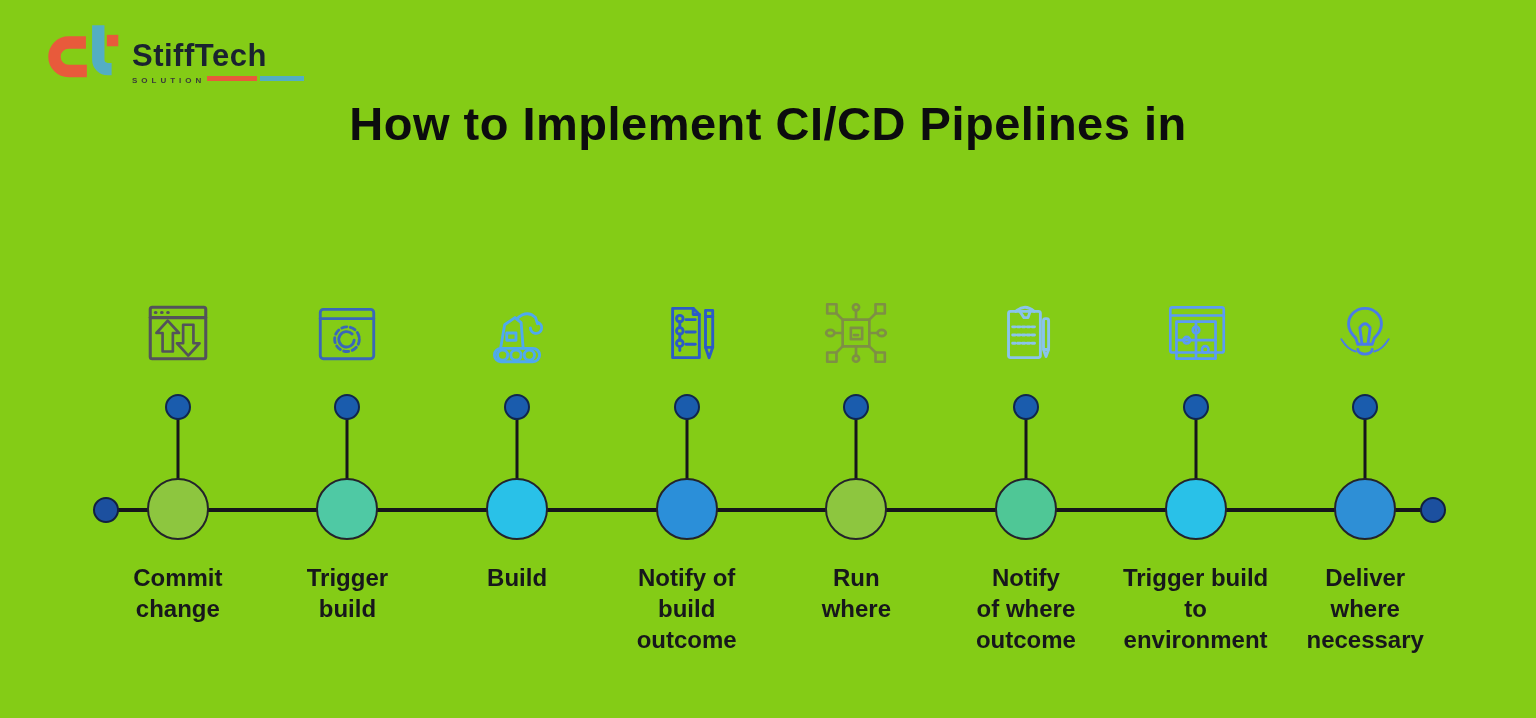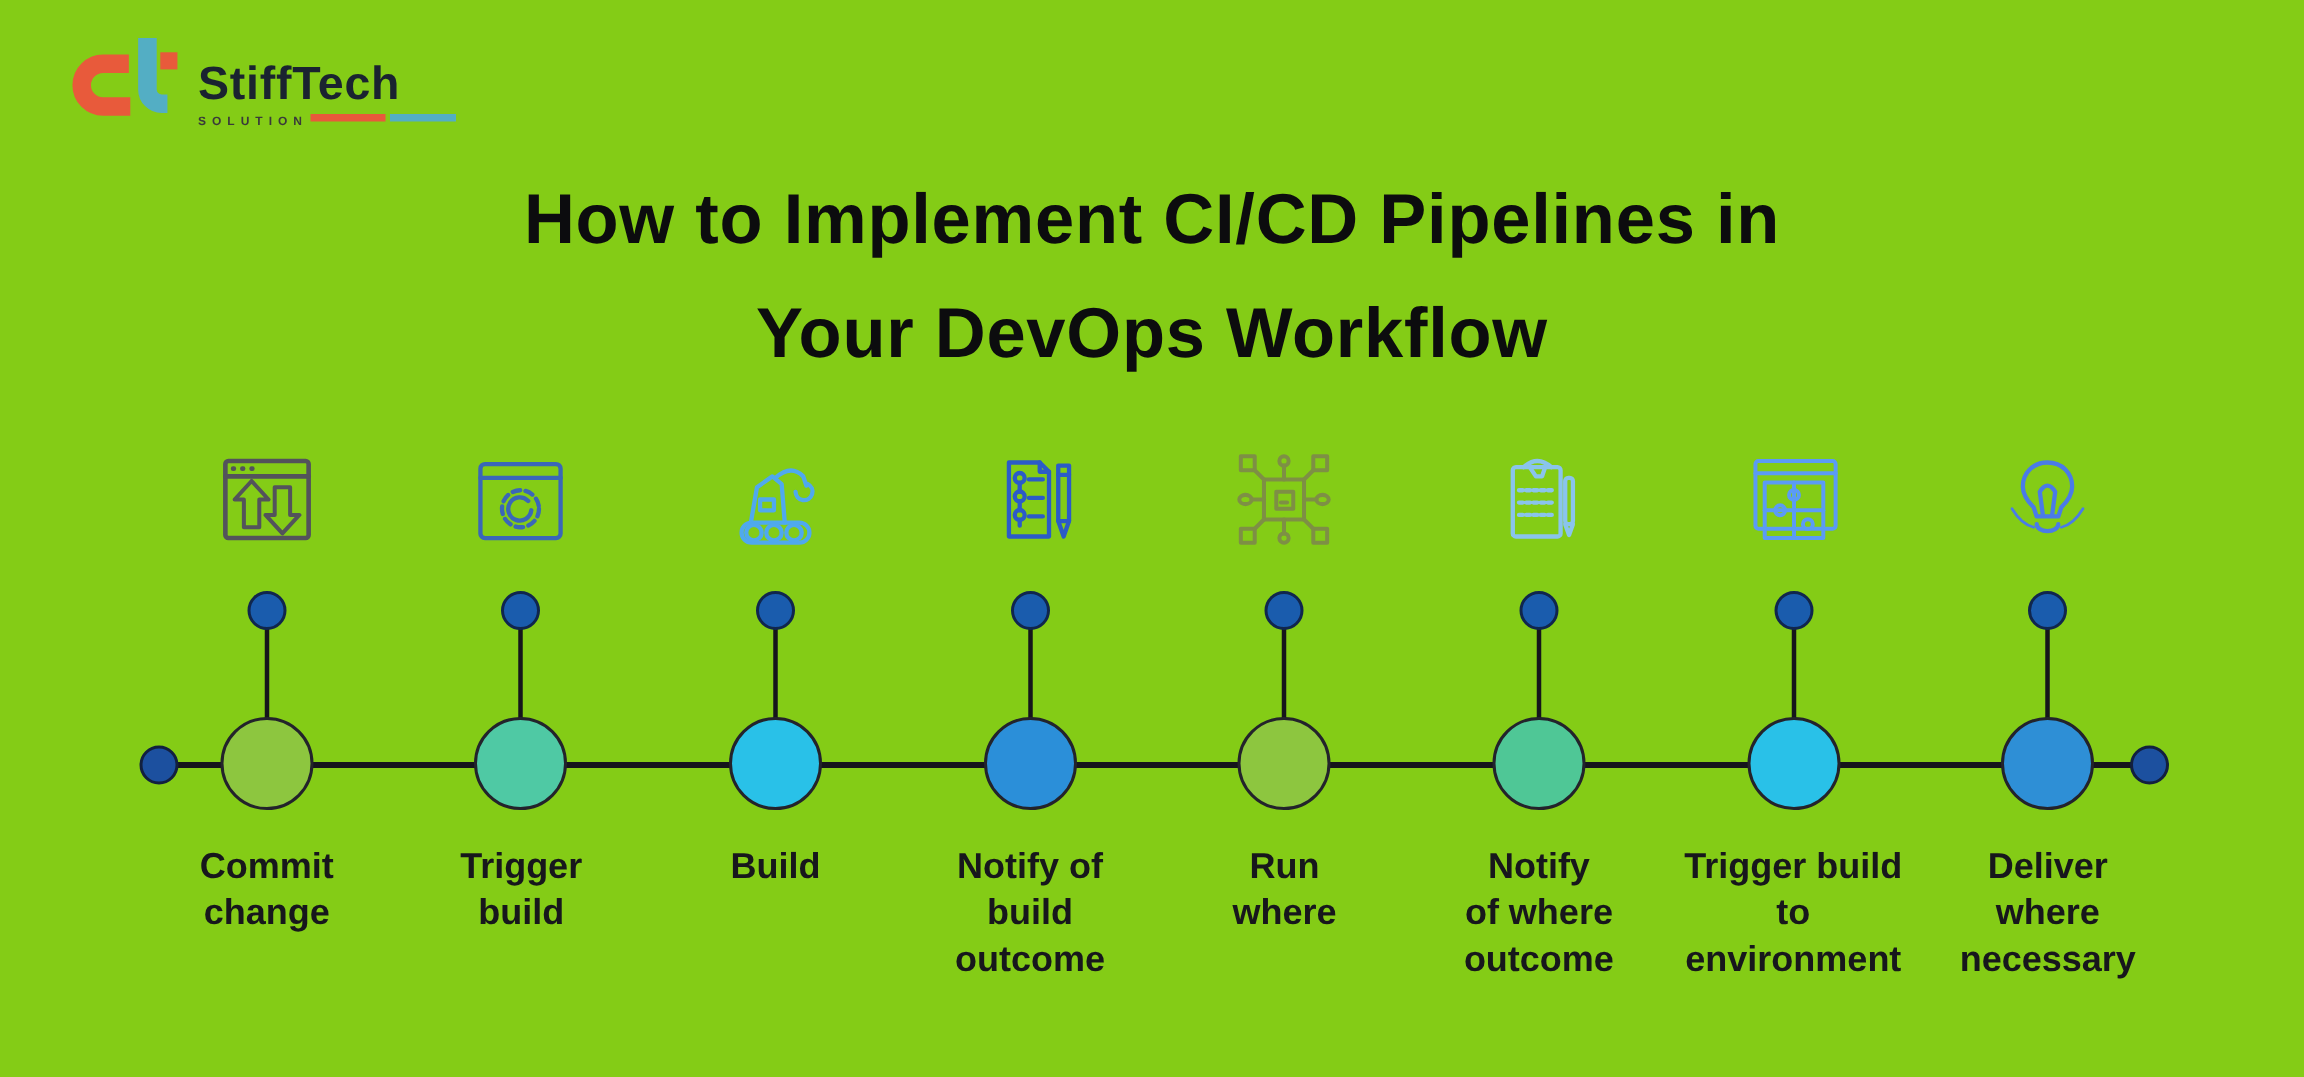--- a/index.html
+++ b/index.html
@@ -16,21 +16,21 @@
   .logo-text { margin-left:8px; margin-top:24px; }
   .brand { font-size:31px; font-weight:bold; color:#1A2330; letter-spacing:0.5px; line-height:1; }
   .sub-row { display:flex; align-items:flex-start; margin-top:5px; }
   .sub { font-size:8px; letter-spacing:4px; color:#3A3A3A; font-weight:bold; }
   .bar { height:5px; }
   .bar.orange { width:50px; background:#E85A3B; margin-left:2px; }
   .bar.teal { width:44px; background:#53AEC4; margin-left:3px; }
 
   
   .title {
-    position:absolute; top:108px; left:0; width:100%;
+    position:absolute; top:86px; left:0; width:100%;
     text-align:center; font-weight:bold; color:#0C0C0E;
     font-size:47px; line-height:76px; letter-spacing:0.5px;
   }
 
   
   .timeline { position:absolute; left:0; top:0; width:1536px; height:718px; }
   .h-line { position:absolute; left:104px; top:508px; width:1330px; height:4px; background:#15151B; border-radius:2px; }
   .endpoint {
     position:absolute; top:497px; width:26px; height:26px; border-radius:50%;
     border:2px solid #12203F;
@@ -81,21 +81,20 @@
       <div class="sub-row">
         <span class="sub">SOLUTION</span>
         <span class="bar orange"></span>
         <span class="bar teal"></span>
       </div>
     </div>
   </div>
 
   <div class="title">
     <div>How to Implement CI/CD Pipelines in</div>
-    <div>Your DevOps Workflow</div>
   </div>
 
   <div class="timeline">
     <div class="h-line"></div>
     <div class="endpoint left" style="background: rgb(28, 80, 159);"></div>
     <div class="endpoint right" style="background: rgb(28, 80, 159);"></div>
 
     <div class="steps-row">
 
       <div class="step">

